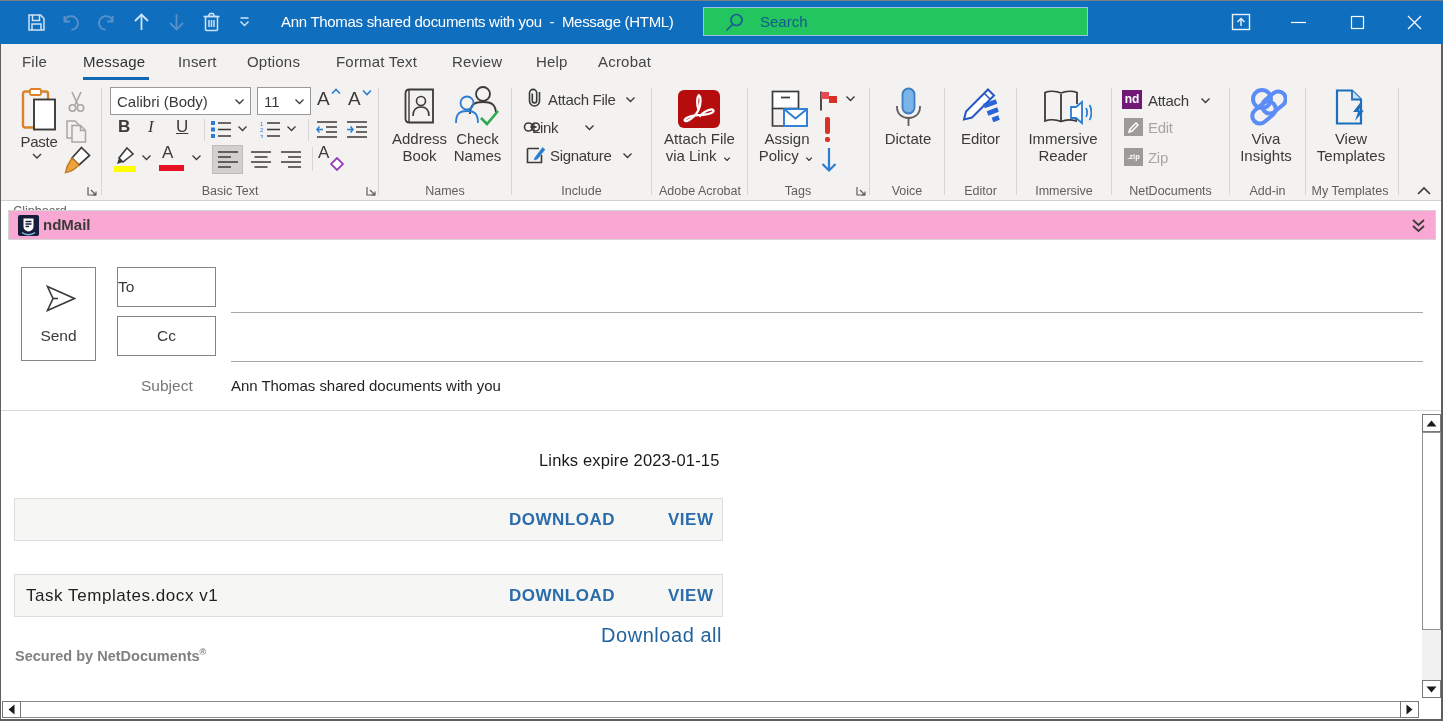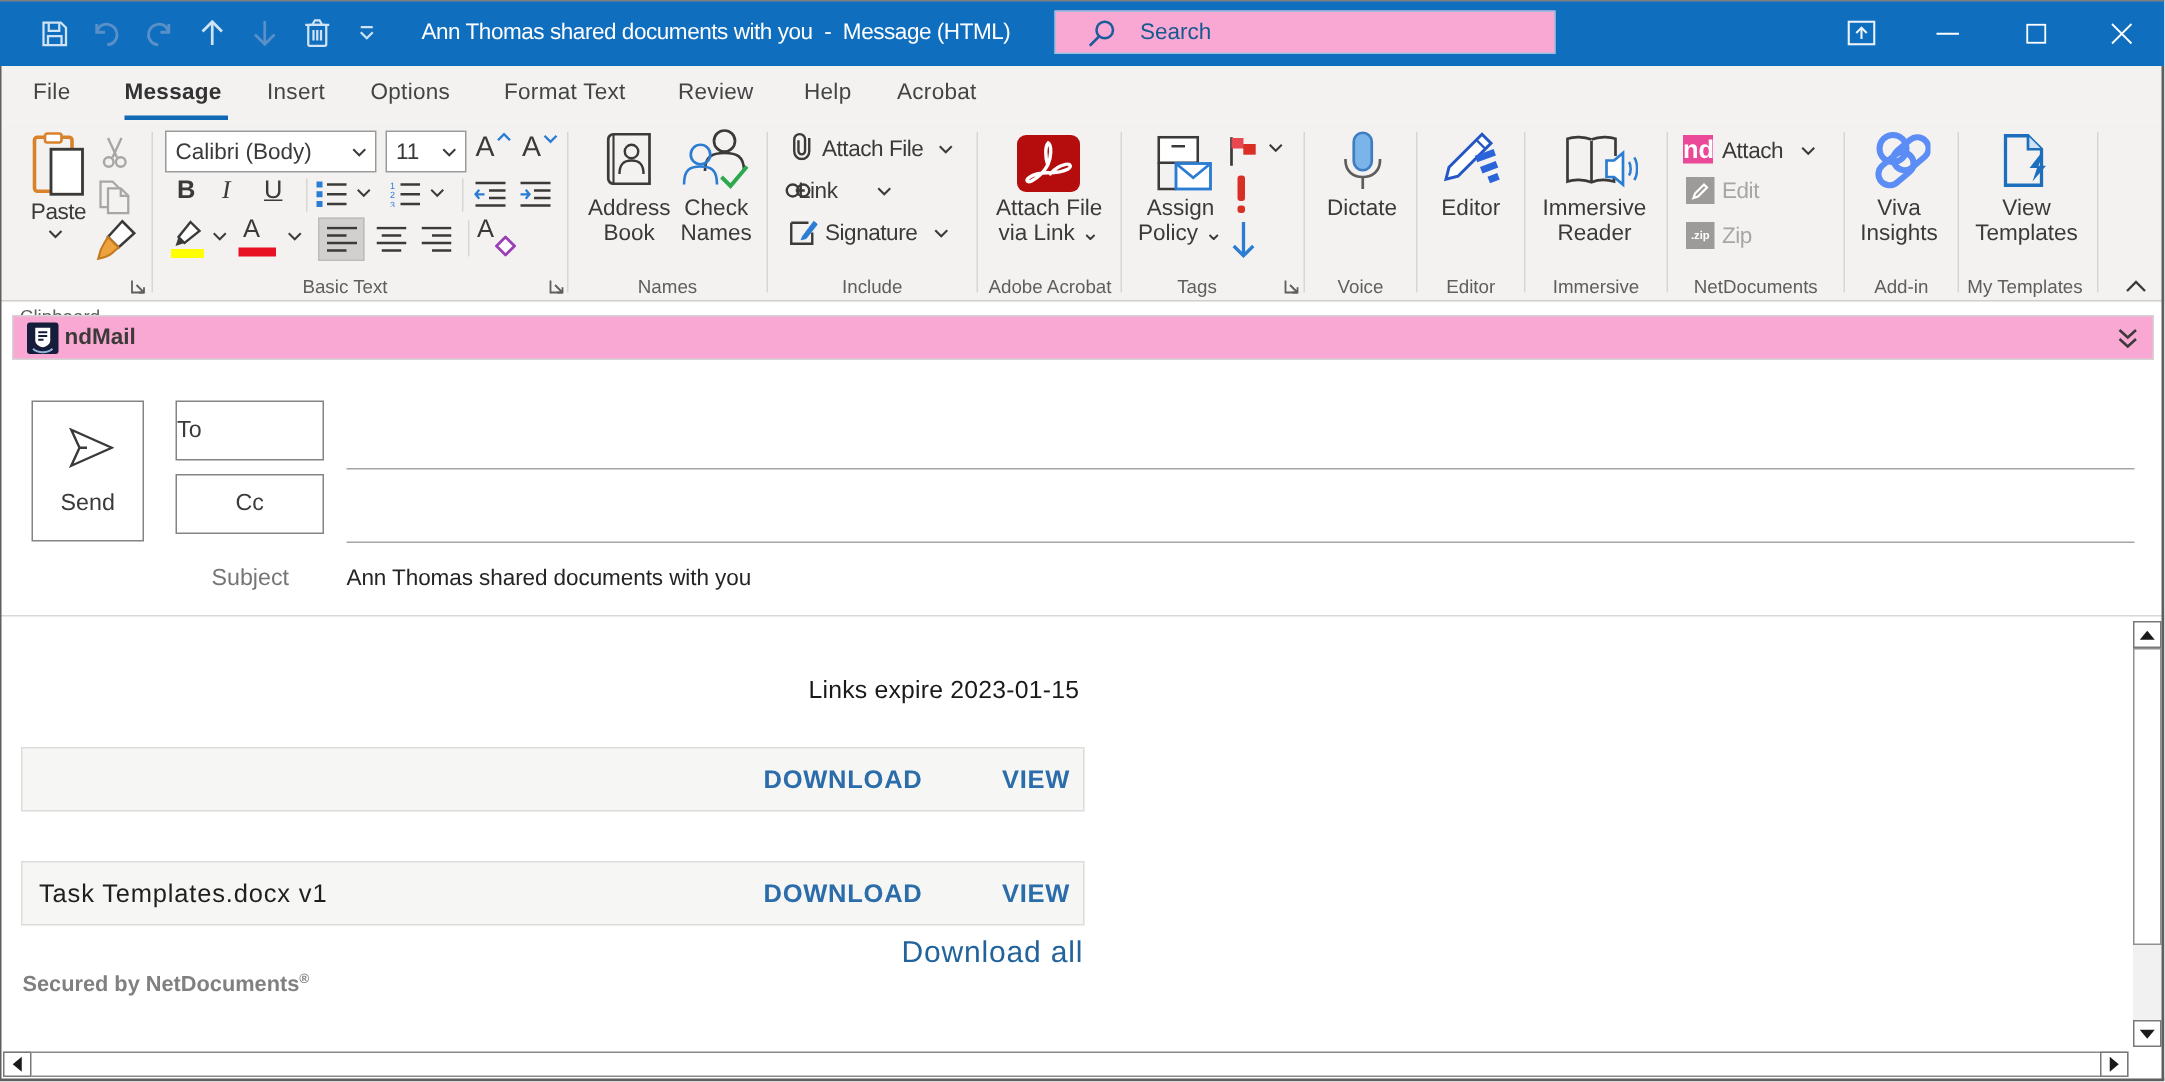--- a/index.html
+++ b/index.html
@@ -4,27 +4,27 @@
 <style>
 * { margin:0; padding:0; box-sizing:border-box; }
 html,body { width:1443px; height:721px; }
 body { font-family:"Liberation Sans", sans-serif; background:#fff; position:relative; overflow:hidden; }
 .abs { position:absolute; }
 
 
 #titlebar { left:0; top:0; width:1443px; height:44px; background:#106ebe; }
 #titlebar .topline { position:absolute; left:0; top:0; width:100%; height:1px; background:#7e7e7e; }
 #title-text { position:absolute; left:281px; top:0; height:44px; line-height:44px; color:#fff; font-size:15px; letter-spacing:-0.3px; white-space:pre; }
-#searchbox { position:absolute; left:703px; top:7px; width:334px; height:29px; background:#f9a8d4; border:1px solid #9dbfe0; display:flex; align-items:center; }
+#searchbox { position:absolute; left:703px; top:7px; width:385px; height:29px; background:#22c55e; border:1px solid #9dbfe0; display:flex; align-items:center; }
 #searchbox .stext { color:#15598f; font-size:15px; margin-left:56px; }
 
 
 #tabrow { left:0; top:44px; width:1443px; height:37px; background:#f3f2f1; }
 .tab { position:absolute; top:0; height:37px; line-height:36px; font-size:15px; letter-spacing:0.2px; color:#444; }
-.tab.active { color:#333; font-weight:bold; }
+.tab.active { color:#333; font-weight:normal; }
 .tab.active::after { content:""; position:absolute; left:0; right:-4px; bottom:1px; height:3px; background:#1168b5; }
 
 
 #ribbon { left:0; top:81px; width:1443px; height:120px; background:#f3f2f1; border-bottom:1px solid #d2d0ce; }
 .gdiv { position:absolute; top:7px; width:1px; height:107px; background:#d8d6d4; }
 .glabel { position:absolute; top:103px; height:14px; font-size:12.5px; color:#605e5c; text-align:center; }
 .launcher { position:absolute; width:12px; height:12px; }
 .biglabel { position:absolute; font-size:15px; color:#3b3a39; text-align:center; line-height:16.5px; white-space:pre; }
 .rowlabel { position:absolute; font-size:15px; letter-spacing:-0.3px; color:#3b3a39; white-space:nowrap; }
 .rowlabel.dis { color:#a8a6a4; }
@@ -405,21 +405,21 @@
     <path d="M18 3 C13 1 6 1 2 2.5 V31 C6 29.5 13 29.5 18 31.5 C23 29.5 28 29.5 33 31 V27" stroke="#3b3a39" stroke-width="1.8"></path>
     <path d="M18 3 C23 1 30 1 34 2.5 V14" stroke="#3b3a39" stroke-width="1.8"></path>
     <path d="M18 4 V31" stroke="#3b3a39" stroke-width="1.8"></path>
     <path d="M28 17 H33 L39 12 V33 L33 28 H28 Z" fill="#fff" stroke="#2b7cd3" stroke-width="1.8"></path>
     <path d="M43 18 C44.5 20 44.5 25 43 27" stroke="#2b7cd3" stroke-width="1.7"></path>
     <path d="M46.5 15 C49 18.5 49 26.5 46.5 30" stroke="#2b7cd3" stroke-width="1.7"></path>
   </svg>
   <div class="biglabel" style="left:1019px;top:50px;width:88px;">Immersive
 Reader</div>
 
-  <div class="abs" style="left:1122px;top:9px;width:20px;height:19px;background:#ec4899;color:#fff;font-size:17px;font-weight:bold;text-align:center;line-height:19px;">nd</div>
+  <div class="abs" style="left:1122px;top:9px;width:20px;height:19px;background:#701a75;color:#fff;font-size:12px;font-weight:bold;text-align:center;line-height:19px;">nd</div>
   <div class="rowlabel" style="left:1148px;top:11px;">Attach</div>
   <svg class="abs" style="left:1200px;top:16px;" width="11" height="8" viewBox="0 0 11 8" fill="none" stroke="#3b3a39" stroke-width="1.4">
       <path d="M1.5 1.5 L5.5 5.5 L9.5 1.5"></path>
     </svg>
   <div class="abs" style="left:1124px;top:37px;width:19px;height:18px;background:#9d9b99;"></div>
   <svg class="abs" style="left:1127px;top:40px;" width="13" height="13" viewBox="0 0 13 13" fill="none" stroke="#fff" stroke-width="1.5">
       <path d="M2 11 L3 8 L9 2 L11 4 L5 10 Z"></path>
     </svg>
   <div class="rowlabel dis" style="left:1148px;top:38px;">Edit</div>
   <div class="abs" style="left:1124px;top:67px;width:19px;height:18px;background:#9d9b99;color:#fff;font-size:7.5px;font-weight:bold;text-align:center;line-height:18px;">.zip</div>

